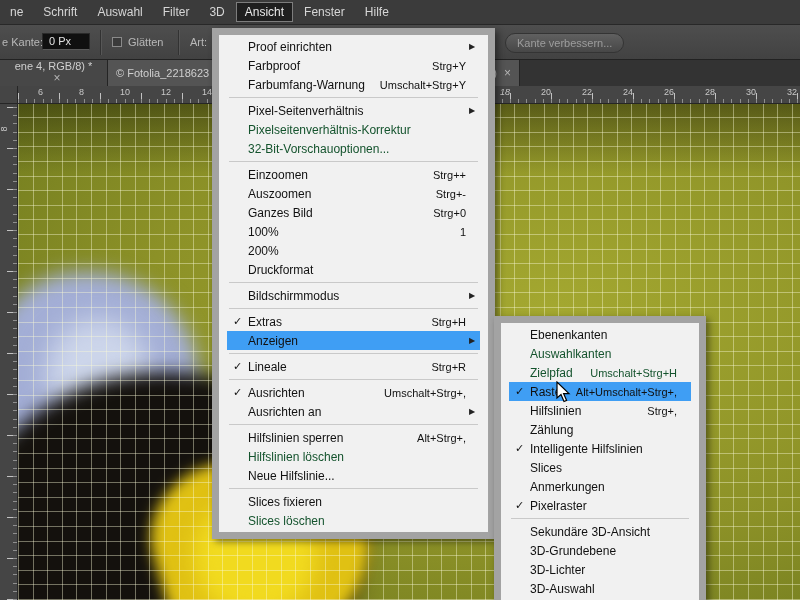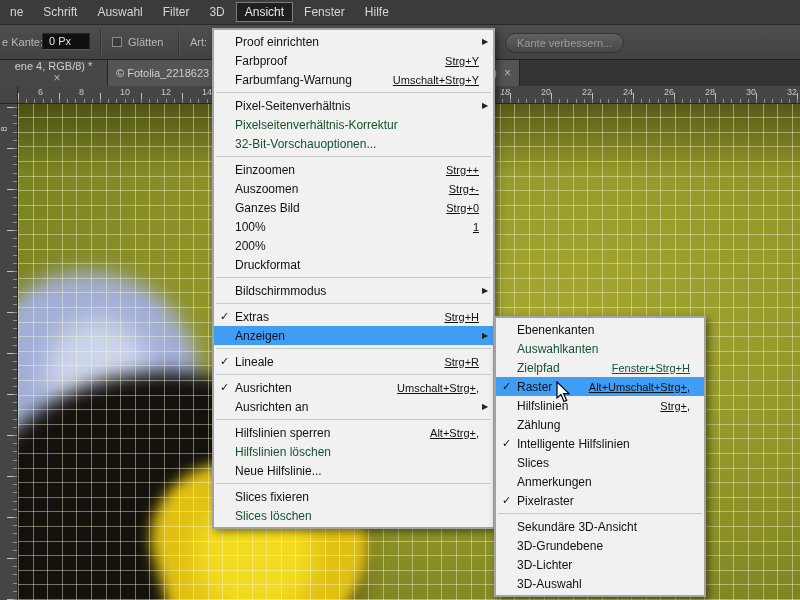--- a/index.html
+++ b/index.html
@@ -82,30 +82,30 @@
   #toucan-beak { left:138px; top:350px; width:214px; height:192px; background:#e0c113;
     border-radius:42% 58% 56% 44%; filter:blur(7px); transform:rotate(-16deg); }
   #toucan-beak-hl { left:176px; top:392px; width:122px; height:120px; background:#f1da1f;
     border-radius:50%; filter:blur(10px); }
   #grid-overlay { position:absolute; inset:0;
     background-image:
       repeating-linear-gradient(90deg, rgba(249,249,214,.42) 0 1px, transparent 1px 14.6px),
       repeating-linear-gradient(0deg, rgba(249,249,214,.42) 0 1px, transparent 1px 14.6px); }
 
   
-  .menu { position:absolute; background:#f1f1f1; border:2px solid #a3a3a3;
-    box-shadow:3px 3px 7px rgba(0,0,0,.45); padding:2px 0; color:#111; }
+  .menu { position:absolute; background:#f1f1f1; border:7px solid #a3a3a3;
+    box-shadow:3px 3px 7px rgba(0,0,0,.45); padding:2px 8px; color:#111; }
   #view-menu { left:212px; top:28px; width:283px; z-index:10; }
   #anzeigen-submenu { left:494px; top:316px; width:212px; z-index:11; }
   .menu-item { height:19px; display:flex; align-items:center; font-size:12px; }
   .menu-item.hl { background:var(--hl); }
   .menu-item.disabled { color:#14532d; }
   .mi-check { width:21px; flex:none; text-align:center; font-size:11px; }
   .mi-label { white-space:nowrap; }
-  .mi-short { margin-left:auto; flex:none; font-size:11px; padding-left:10px;text-decoration:underline; }
+  .mi-short { margin-left:auto; flex:none; font-size:11px; padding-left:10px; }
   .mi-arrow { width:14px; flex:none; font-size:8px; text-align:left; padding-left:3px; color:#222; }
   .menu-item.disabled .mi-arrow { color:#9b9b9b; }
   .menu-sep { height:1px; background:#c9c9c9; margin:3px 2px; }
 
   
   #cursor { position:absolute; left:556px; top:381px; z-index:30; }
 </style>
 </head>
 <body style="--hl: #3f9ef4;">
 
@@ -331,21 +331,21 @@
     </div>
     <div class="menu-item disabled">
       <span class="mi-check"></span>
       <span class="mi-label">Auswahlkanten</span>
       <span class="mi-short"></span>
       <span class="mi-arrow"></span>
     </div>
     <div class="menu-item disabled">
       <span class="mi-check"></span>
       <span class="mi-label">Zielpfad</span>
-      <span class="mi-short">Fenster+Strg+H</span>
+      <span class="mi-short">Umschalt+Strg+H</span>
       <span class="mi-arrow"></span>
     </div>
     <div class="menu-item hl">
       <span class="mi-check">✓</span>
       <span class="mi-label">Raster</span>
       <span class="mi-short">Alt+Umschalt+Strg+,</span>
       <span class="mi-arrow"></span>
     </div>
     <div class="menu-item">
       <span class="mi-check"></span>

